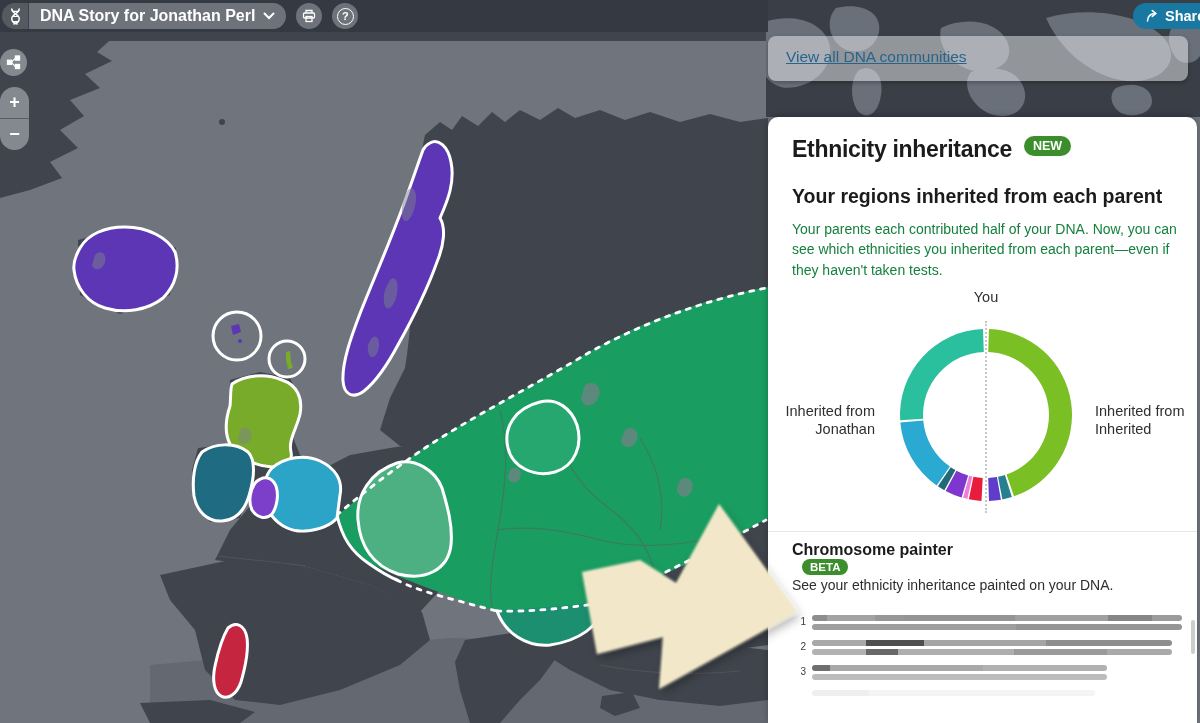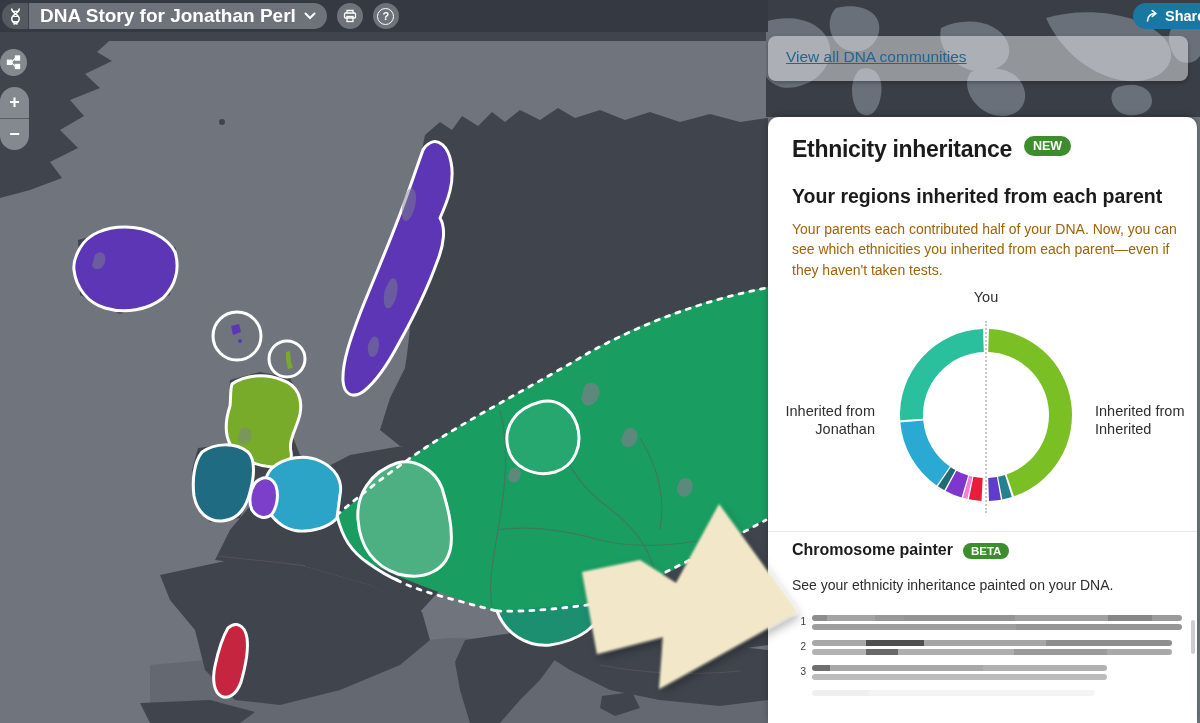--- a/index.html
+++ b/index.html
@@ -6,21 +6,21 @@
   body { background:#22242a; font-family:"Liberation Sans", sans-serif; }
   .stage { position:relative; width:1200px; height:723px; overflow:hidden; background:#70757d; }
 
   svg.map-svg { position:absolute; left:0; top:0; width:1200px; height:723px; display:block; }
 
   
   .hdr-band { position:absolute; left:0; top:0; width:768px; height:32px; background:#353941; z-index:4; }
   .hdr-cluster { position:absolute; left:2px; top:3px; height:26px; display:flex; align-items:stretch; z-index:6; }
   .story-pill { display:flex; align-items:center; background:#6e737b; border-radius:13px; overflow:hidden; cursor:pointer; }
   .story-pill .dna-chip { width:27px; align-self:stretch; display:flex; align-items:center; justify-content:center; background:rgba(0,0,0,0.22); border-right:1px solid rgba(0,0,0,0.25); }
-  .story-pill .lbl { color:#fff; font-size:19px; font-weight:bold; padding:0 8px 0 11px; white-space:nowrap; }
+  .story-pill .lbl { color:#fff; font-size:16px; font-weight:bold; padding:0 8px 0 11px; white-space:nowrap; }
   .story-pill .chev { margin-right:11px; display:flex; align-items:center; }
   .round-btn { width:26px; height:26px; border-radius:50%; background:#6e737b; margin-left:10px; display:flex; align-items:center; justify-content:center; cursor:pointer; }
   .help-ring { width:17px; height:17px; border:1.6px solid #fff; border-radius:50%; color:#fff; font-size:11px; font-weight:bold; display:flex; align-items:center; justify-content:center; }
   .share-btn { position:absolute; left:1133px; top:3px; height:26px; min-width:90px; background:#1878a1; border-radius:13px; display:flex; align-items:center; padding:0 14px 0 12px; z-index:8; cursor:pointer; }
   .share-btn span { color:#fff; font-weight:bold; font-size:14.5px; margin-left:6px; }
 
   
   .map-ctrl-net { position:absolute; left:0; top:49px; width:27px; height:27px; border-radius:50%; background:#84898f; z-index:5; display:flex; align-items:center; justify-content:center; cursor:pointer; }
   .zoom-pill { position:absolute; left:0; top:87px; width:29px; height:63px; background:#84898f; border-radius:15px; z-index:5; display:flex; flex-direction:column; }
   .zoom-pill div { flex:1; display:flex; align-items:center; justify-content:center; color:#fff; font-size:18px; font-weight:bold; cursor:pointer; }
@@ -32,32 +32,32 @@
   .comm-card { position:absolute; left:2px; right:12px; top:36px; height:45px; background:rgba(255,255,255,0.45); border-radius:8px; box-shadow:0 2px 4px rgba(0,0,0,0.25); }
   .comm-link { display:inline-block; margin:12px 0 0 18px; font-size:15.5px; color:#27658c; text-decoration:underline; cursor:pointer; }
 
   .eth-card { position:absolute; left:2px; right:3px; top:117px; bottom:0; background:#ffffff; border-radius:10px 10px 0 0; box-shadow:0 -1px 6px rgba(0,0,0,0.25); }
   .title-row { position:absolute; left:24px; top:19px; display:flex; align-items:flex-start; }
   .eth-title { font-size:23px; font-weight:bold; color:#1b1b1b; letter-spacing:-0.3px; }
   .badge { background:#3c8e2c; color:#fff; font-weight:bold; border-radius:10px; margin-left:12px; }
   .badge.new { font-size:12.5px; padding:3px 9px; }
   .badge.beta { font-size:11.5px; padding:2px 8px; margin-left:10px; }
   .eth-sub { position:absolute; left:24px; top:68px; font-size:19.5px; font-weight:bold; color:#1b1b1b; }
-  .eth-desc { position:absolute; left:24px; top:102px; width:388px; font-size:14px; line-height:1.46; color:#a16207; }
+  .eth-desc { position:absolute; left:24px; top:102px; width:388px; font-size:14px; line-height:1.46; color:#15803d; }
 
   .donut-zone { position:absolute; left:0; top:160px; width:431px; height:250px; }
   .you-label { position:absolute; left:0; top:12px; width:436px; text-align:center; font-size:14.5px; color:#2f2f2f; }
   .dotted-div { position:absolute; left:217px; top:44px; height:192px; width:0; border-left:2px dotted #c6c6c6; }
   .donut-svg { position:absolute; left:118px; top:38px; width:200px; height:200px; }
   .side-label { position:absolute; top:125px; font-size:14.5px; color:#2f2f2f; line-height:1.25; }
   .side-label.l { right:324px; text-align:right; }
   .side-label.r { left:327px; text-align:left; }
 
   .card-hr { position:absolute; left:0; right:0; top:414px; border:none; border-top:1px solid #e6e6e6; }
-  .chromo-head { position:absolute; left:24px; top:424px; display:flex; align-items:flex-end; }
+  .chromo-head { position:absolute; left:24px; top:424px; display:flex; align-items:flex-start;flex-direction:column; }
   .chromo-title { font-size:16px; font-weight:bold; color:#1b1b1b; }
   .chromo-desc { position:absolute; left:24px; top:460px; font-size:14px; color:#2d2d2d; }
 
   .chromo-rows { position:absolute; left:24px; top:498px; }
   .chr-row { display:flex; align-items:flex-start; margin-bottom:10px; }
   .chr-num { width:14px; text-align:right; margin-right:6px; font-size:10px; color:#3c3c3c; padding-top:1px; }
   .chr-stack { display:flex; flex-direction:column; gap:3px; }
   .chr-bar { height:6px; border-radius:3px; overflow:hidden; display:flex; }
   .scroll-thumb { position:absolute; right:2px; top:503px; width:4px; height:34px; border-radius:2px; background:#cdcdcd; }
 

